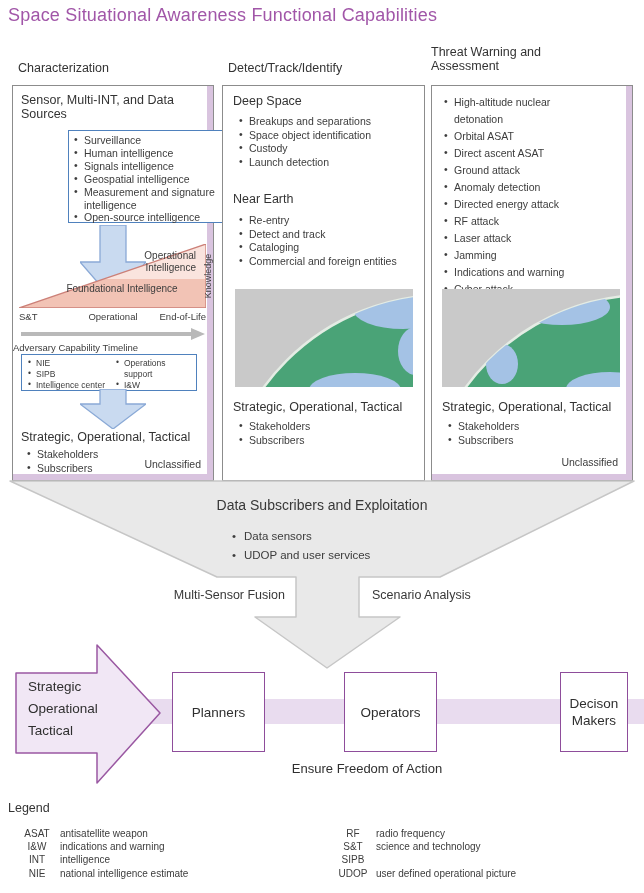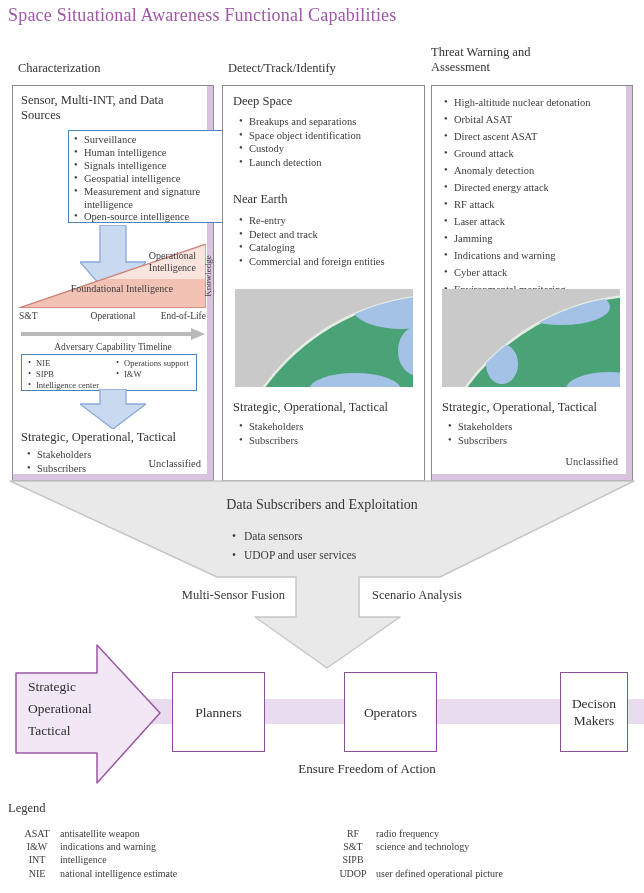--- a/index.html
+++ b/index.html
@@ -1,17 +1,17 @@
 <!DOCTYPE html>
 <html><head>
 <meta charset="utf-8">
 <style>
   html,body{margin:0;padding:0;background:#fff;}
   #canvas{position:relative;width:644px;height:893px;background:#fff;
-    font-family:Liberation Serif, serif;color:#3c3c3c;overflow:hidden;}
+    font-family:Liberation Sans, sans-serif;color:#3c3c3c;overflow:hidden;}
   .abs{position:absolute;}
   .pre{white-space:pre-line;}
 
   .title{left:8px;top:5px;font-size:18px;color:#a156a8;letter-spacing:.2px;}
   .colhdr{font-size:12.5px;color:#333;}
 
   .panel{position:absolute;top:85px;height:396px;background:#fff;border:1px solid #8c8c8c;box-sizing:border-box;}
   #panel1{left:12px;width:202px;box-shadow:inset -6px 0 0 #d9c4df, inset 0 -6px 0 #d9c4df;}
   #panel2{left:222px;width:203px;}
   #panel3{left:431px;width:202px;box-shadow:inset -6px 0 0 #d9c4df, inset 0 -6px 0 #d9c4df;}
@@ -95,21 +95,21 @@
     <div class="abs vert" style="left:166px;top:184px;width:60px;height:12px;">Knowledge</div>
 
     <div class="abs axis" style="left:6px;top:225px;">S&amp;T</div>
     <div class="abs axis" style="left:55px;top:225px;width:90px;text-align:center;">Operational</div>
     <div class="abs axis" style="left:120px;top:225px;width:73px;text-align:right;">End-of-Life</div>
 
     <svg class="abs" style="left:8px;top:242px;" width="184" height="12" viewBox="0 0 184 12">
       <rect x="0" y="4" width="170" height="4" fill="#b9b9b9"></rect>
       <polygon points="170,0 184,6 170,12" fill="#b9b9b9"></polygon>
     </svg>
-    <div class="abs small-cap" style="left:0;top:256px;width:200px;text-align:center;">Adversary Capability Timeline</div>
+    <div class="abs small-cap" style="left:0;top:256px;width:200px;">Adversary Capability Timeline</div>
 
     <div class="abs bluebox" style="left:8px;top:268px;width:176px;height:37px;">
       <ul class="slist abs" style="left:6px;top:3px;width:86px;">
         <li>NIE</li>
         <li>SIPB</li>
         <li>Intelligence center</li>
       </ul>
       <ul class="slist abs" style="left:94px;top:3px;width:80px;">
         <li>Operations support</li>
         <li>I&amp;W</li>

